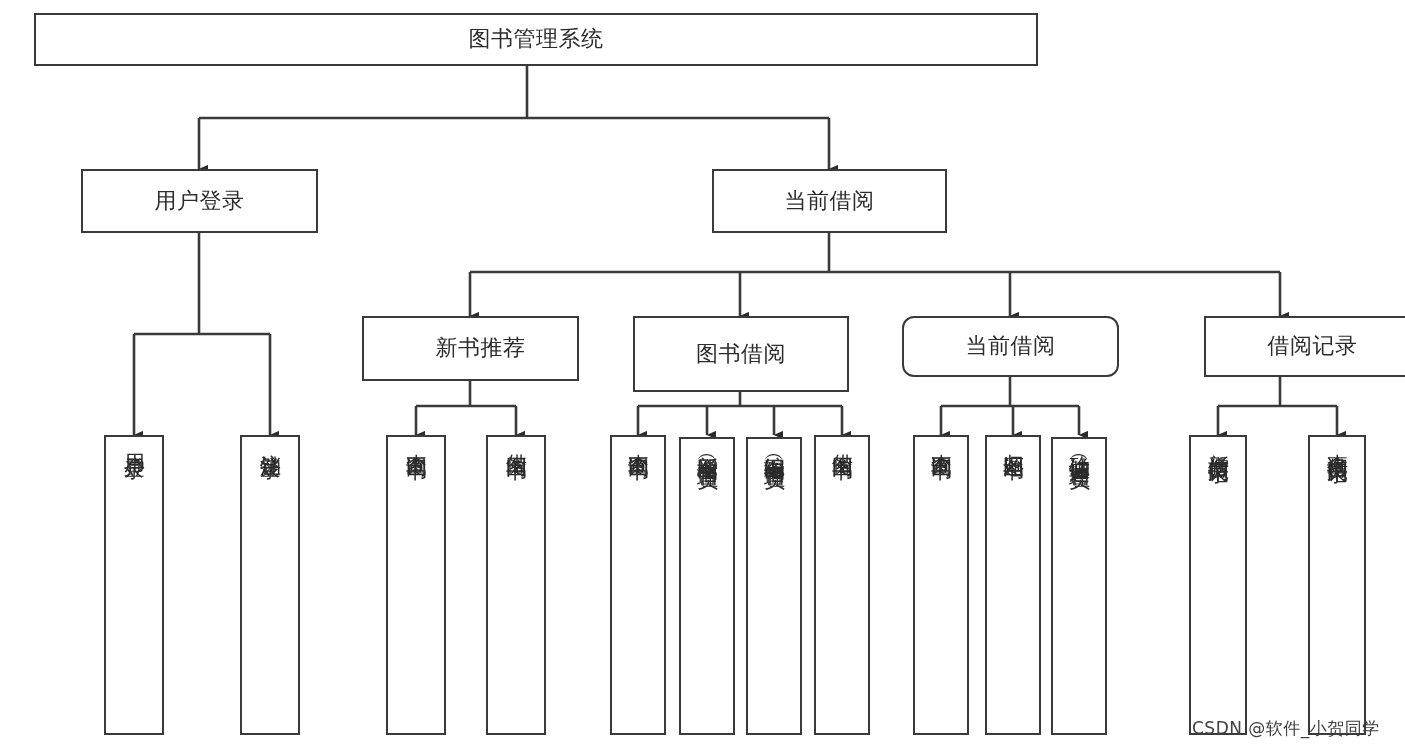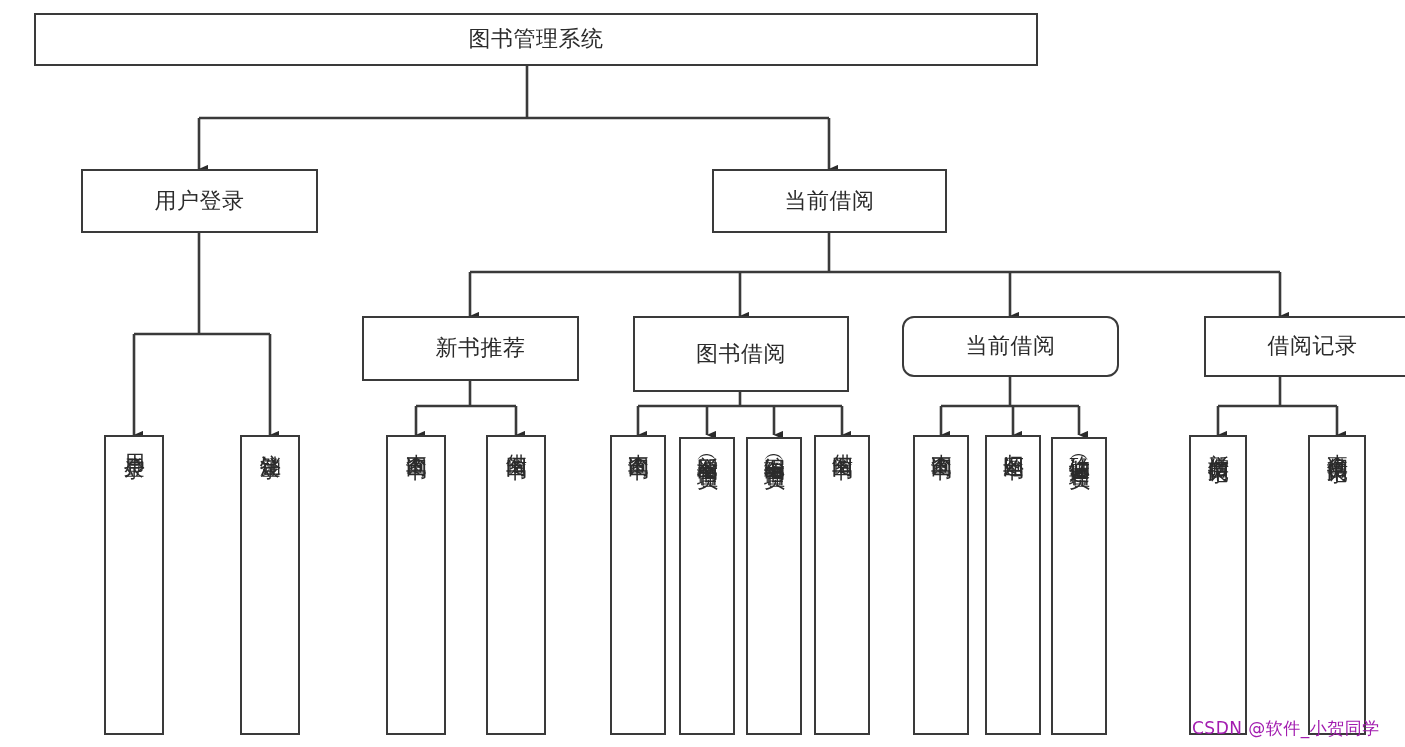--- a/index.html
+++ b/index.html
@@ -53,21 +53,21 @@
     writing-mode: vertical-rl;
     text-orientation: upright;
     letter-spacing: 2px;
     line-height: 1;
     white-space: nowrap;
     display: block;
   }
   .watermark {
     position: absolute;
     font-size: 17px;
-    color: #a21caf;
+    color: #404040;
     white-space: nowrap;
     letter-spacing: 0.5px;
     pointer-events: none;
   }
 </style>
 </head>
 <body>
 
 <div id="diagram-root">
 

